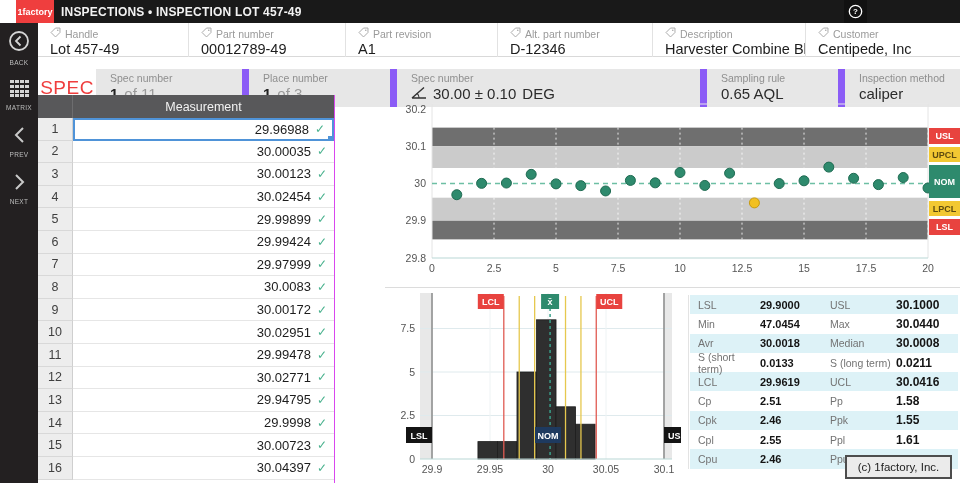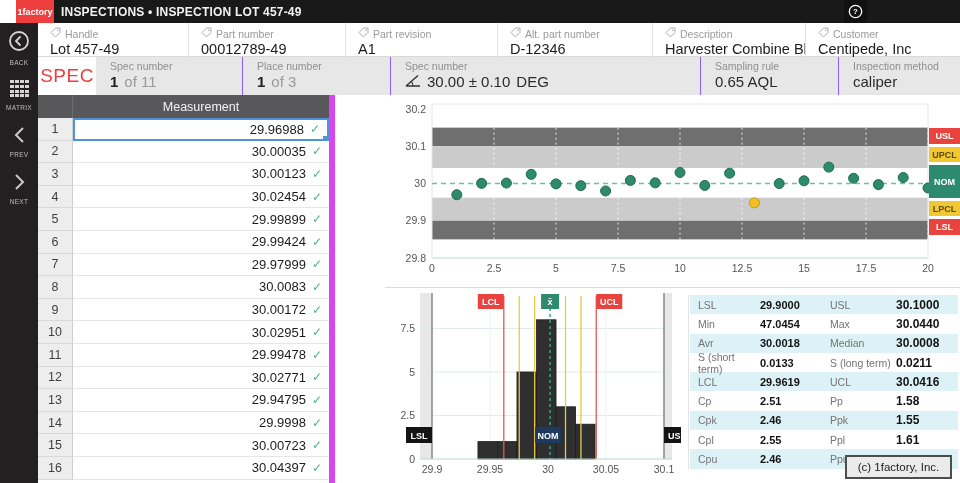--- a/index.html
+++ b/index.html
@@ -22,31 +22,31 @@
   .sbitem .lbl { color:#bdbdbd; font-size:6.5px; margin-top:3px; letter-spacing:.3px; }
 
   
   #headerfields { left:38px; top:23px; width:922px; height:34px; background:#fff; border-bottom:1px solid #d9d9d9; display:flex; }
   .hfield { height:34px; border-left:1px solid #e2e2e2; padding:4px 0 0 12px; overflow:hidden; }
   .hfield:first-child { border-left:none; }
   .hfield .lab { font-size:10.5px; color:#9a9a9a; display:flex; align-items:center; gap:4px; }
   .hfield .val { font-size:14.5px; color:#1c1c1c; margin-top:1px; white-space:nowrap; }
 
   
-  #specbar { left:38px; top:57px; width:922px; height:38px; background:#e7e7e7; display:flex; }
+  #specbar { left:38px; top:69px; width:922px; height:38px; background:#e7e7e7; display:flex; }
   #spectab { width:58px; background:#fff; color:#ef3e3e; font-size:19px; display:flex; align-items:center; justify-content:center; letter-spacing:.5px; }
-  .sfield { height:38px; border-left:1px solid #8b5cf6; padding:3px 0 0 14px; overflow:hidden; }
+  .sfield { height:38px; border-left:7px solid #8b5cf6; padding:3px 0 0 14px; overflow:hidden; }
   .sfield:nth-child(2) { border-left:none; }
   .sfield .lab { font-size:10.5px; color:#8f8f8f; }
   .sfield .val { font-size:15px; color:#2b2b2b; margin-top:1px; white-space:nowrap; display:flex; align-items:center; gap:6px; }
   .sfield .val b { font-weight:bold; color:#222; }
   .sfield .val .dim { color:#9a9a9a; }
 
   
-  #mtable { left:38px; top:95px; width:297px; height:388px; border-right:6px solid #d946ef; background:#fff; overflow:hidden; }
+  #mtable { left:38px; top:95px; width:297px; height:388px; border-right:1px solid #d946ef; background:#fff; overflow:hidden; }
   #mhead { display:flex; height:23px; background:#58585a; }
   #mhead .numh { width:35px; border-right:1px solid #6d6d6f; }
   #mhead .valh { flex:1; color:#f2f2f2; font-size:12.5px; display:flex; align-items:center; justify-content:center; }
   .mrow { display:flex; height:22.6px; }
   .mrow .num { width:35px; background:#ededed; border-right:1px solid #cfcfcf; border-bottom:1px solid #d8d8d8; color:#3f3f3f; font-size:12.5px; display:flex; align-items:center; justify-content:center; }
   .mrow .cell { flex:1; border-bottom:1px solid #e6e6e6; display:flex; align-items:center; justify-content:flex-end; padding-right:7px; font-size:13px; color:#1c1c1c; position:relative; background:#fff; }
   .mrow .cell .chk { color:#4db390; font-size:12px; margin-left:6px; }
   .mrow .cell.selected { border:2px solid #4f93d8; }
   .mrow .cell.selected .handle { position:absolute; right:-1px; bottom:-2px; width:5px; height:5px; background:#4f93d8; }
 

